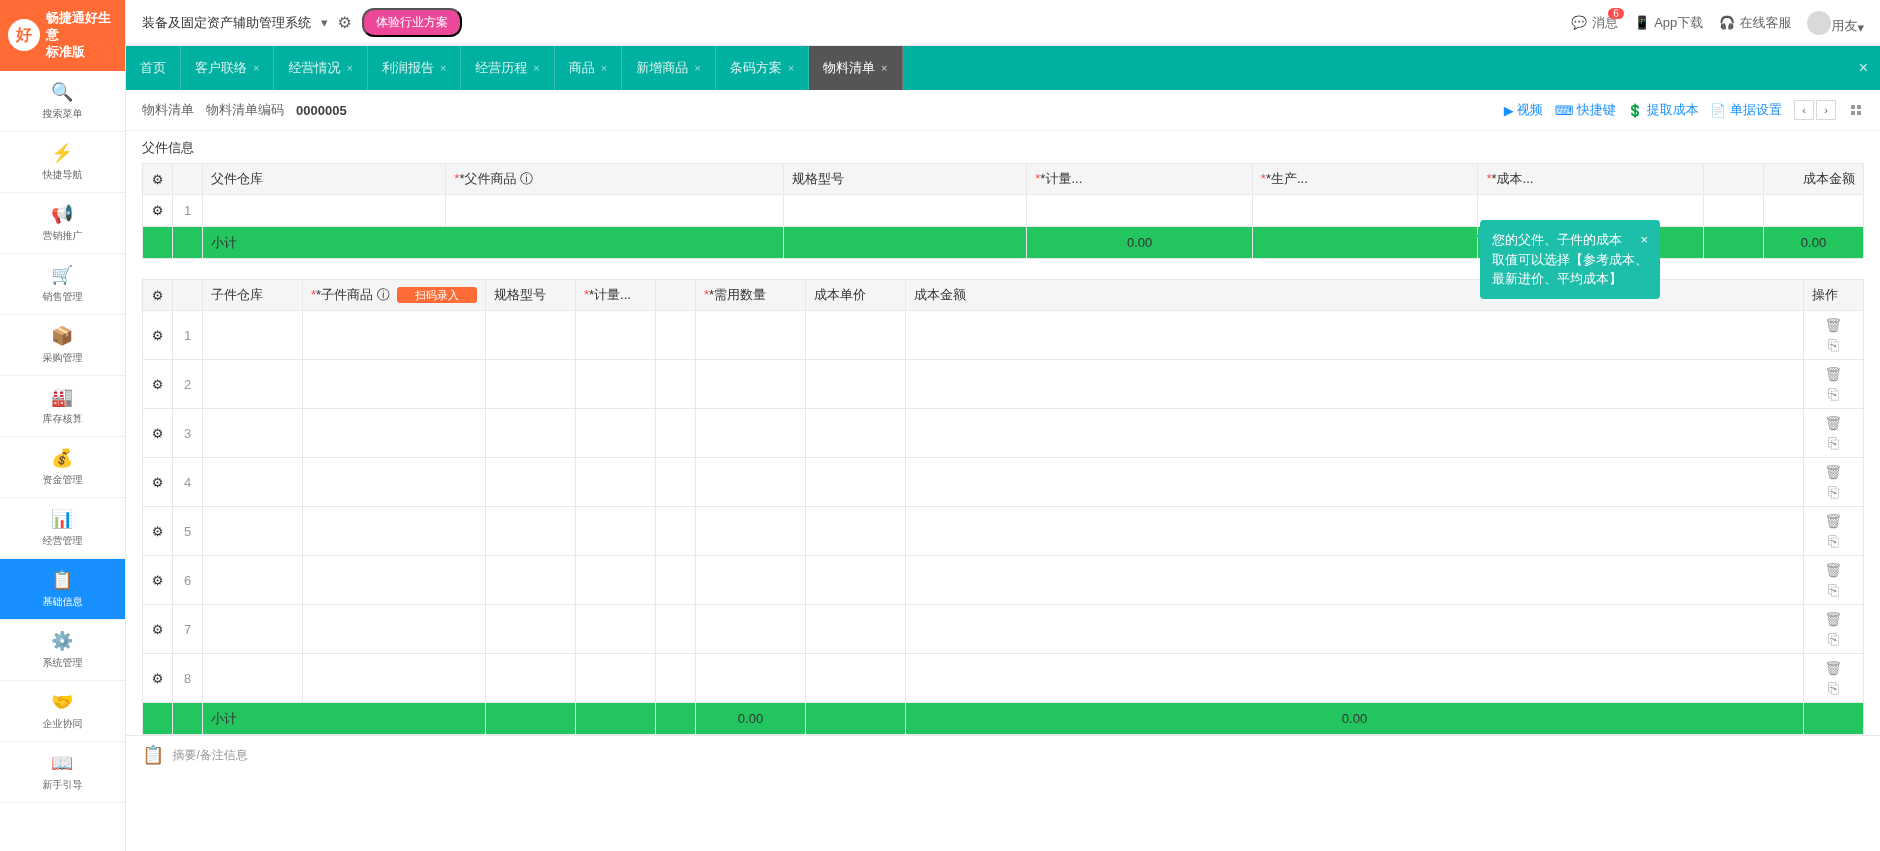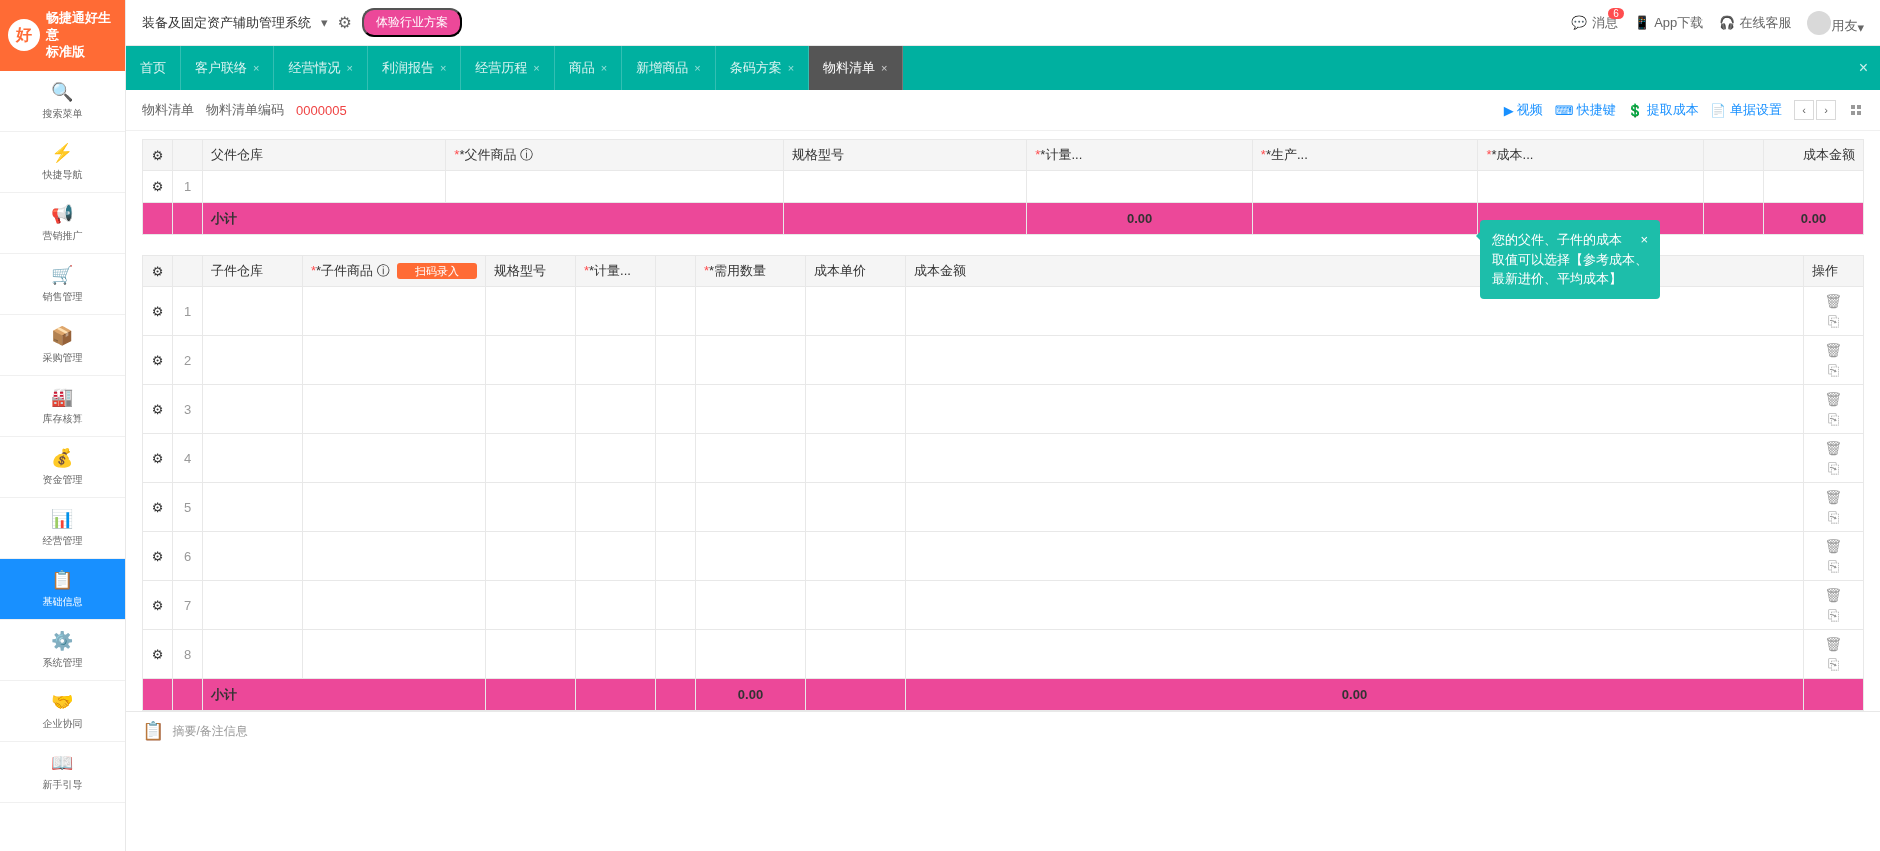--- a/index.html
+++ b/index.html
@@ -41,37 +41,37 @@
     .nav-tab-first { background: transparent; }
     .nav-tabs-close { margin-left: auto; padding: 0 12px; color: rgba(255,255,255,0.8); cursor: pointer; font-size: 16px; }
 
     
     .content { flex: 1; background: #fff; overflow-y: auto; }
 
     
     .page-header { display: flex; align-items: center; gap: 12px; padding: 10px 16px; border-bottom: 1px solid #f0f0f0; background: #fff; }
     .page-title { font-size: 13px; color: #666; }
     .page-code-label { font-size: 13px; color: #666; }
-    .page-code-value { font-size: 13px; color: #ef4444; font-weight: 400; }
+    .page-code-value { font-size: 13px; color: #404040; font-weight: 700; }
     .page-header-actions { margin-left: auto; display: flex; align-items: center; gap: 12px; color: #1890ff; font-size: 12px; cursor: pointer; }
     .page-header-action { display: flex; align-items: center; gap: 3px; }
     .nav-arrows { display: flex; gap: 2px; }
     .nav-arrow { width: 20px; height: 20px; border: 1px solid #d9d9d9; display: flex; align-items: center; justify-content: center; cursor: pointer; color: #666; font-size: 11px; }
     .grid-icon { display: flex; gap: 2px; cursor: pointer; padding: 3px; }
     .grid-dot { width: 4px; height: 4px; background: #999; }
 
     
     .section { padding: 8px 16px 0; }
     .section-title { font-size: 13px; font-weight: 500; color: #333; margin-bottom: 6px; }
 
     
     .data-table { width: 100%; border-collapse: collapse; font-size: 12px; }
     .data-table th { background: #f5f5f5; border: 1px solid #e8e8e8; padding: 6px 8px; text-align: left; color: #333; font-weight: 500; white-space: nowrap; }
     .data-table td { border: 1px solid #e8e8e8; padding: 4px 8px; color: #333; height: 32px; }
-    .data-table tr.subtotal td { background: #ec4899; font-weight: 700; margin-left: 34px; }
+    .data-table tr.subtotal td { background: #22c55e; font-weight: 400; margin-left: 34px; }
     .data-table .row-num { color: #999; text-align: center; width: 30px; }
     .data-table .col-gear { width: 30px; text-align: center; }
     .required { color: #ff4d4f; }
     .col-ops { width: 60px; text-align: center; }
     .op-icon { display: inline-flex; align-items: center; justify-content: center; width: 20px; height: 20px; cursor: pointer; color: #999; font-size: 14px; }
     .scan-btn { background: #ff6b35; color: #fff; padding: 2px 18px; border-radius: 3px; font-size: 11px; cursor: pointer; white-space: nowrap; }
 
     
     .tooltip-box { position: absolute; top: 130px; right: 220px; background: #1dbeaa; color: #fff; padding: 10px 12px; border-radius: 4px; font-size: 12px; max-width: 180px; line-height: 1.5; z-index: 100; }
     .tooltip-box::before { content: ''; position: absolute; left: -8px; top: 12px; border: 4px solid transparent; border-right-color: #1dbeaa; }
@@ -262,20 +262,21 @@
           </div>
         </div>
       </div>
 
       <div class="tooltip-box">
         <span class="tooltip-close">×</span>
         <span>您的父件、子件的成本取值可以选择【参考成本、最新进价、平均成本】</span>
       </div>
 
       <div class="section">
+        <div class="section-title">父件信息</div>
         <table class="data-table">
           <thead>
             <tr>
               <th class="col-gear">⚙</th>
               <th class="row-num"></th>
               <th><span>父件仓库</span></th>
               <th><span class="required">*</span><span>*父件商品</span> ⓘ</th>
               <th><span>规格型号</span></th>
               <th><span class="required">*</span><span>*计量...</span></th>
               <th><span class="required">*</span><span>*生产...</span></th>

